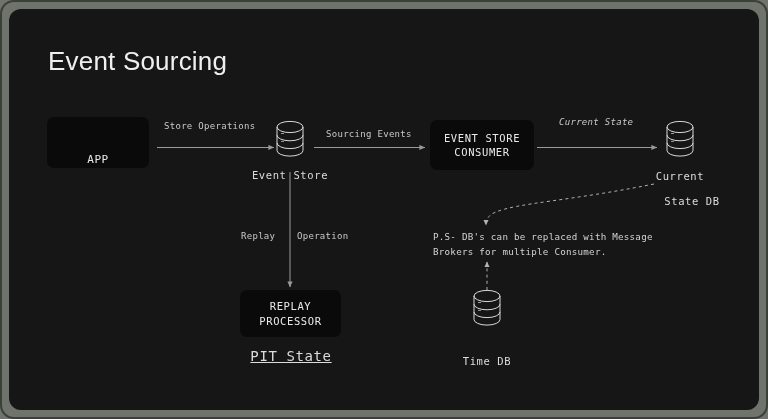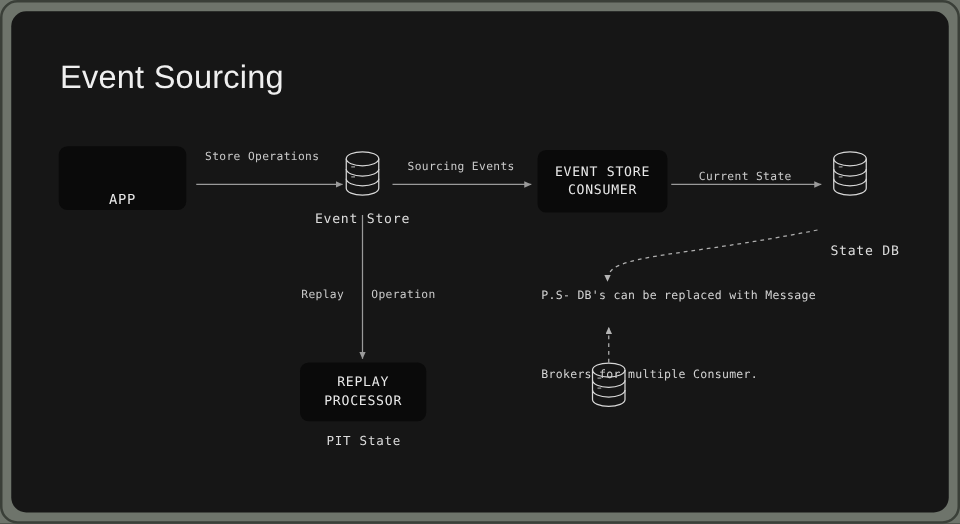--- a/index.html
+++ b/index.html
@@ -162,43 +162,45 @@
       <div class="db-icon" style="left:656px; top:111px; width:30px; height:38px;">
         <svg width="30" height="38" viewBox="0 0 30 38">
           <ellipse cx="15" cy="7" rx="13" ry="5.6" fill="none" stroke="#d8d8d8" stroke-width="1"></ellipse>
           <path d="M2,7 L2,30.5 A13,5.6 0 0 0 28,30.5 L28,7" fill="none" stroke="#d8d8d8" stroke-width="1"></path>
           <path d="M2,15.2 A13,5.6 0 0 0 28,15.2" fill="none" stroke="#d8d8d8" stroke-width="1"></path>
           <path d="M2,23 A13,5.6 0 0 0 28,23" fill="none" stroke="#d8d8d8" stroke-width="1"></path>
           <line x1="6" y1="13.5" x2="9" y2="13.5" stroke="#9b9b9b" stroke-width="1"></line>
           <line x1="6" y1="21.4" x2="9" y2="21.4" stroke="#9b9b9b" stroke-width="1"></line>
         </svg>
       </div>
+      <div class="node-label" style="left:616px; top:160px; width:110px;">Current</div>
       <div class="node-label" style="left:628px; top:175px; width:110px;margin-top:10px;">State DB</div>
 
       <div class="node-box" style="left:231px; top:281px; width:101px; height:47px; font-size:10.5px; flex-direction:column;">
         <span>REPLAY</span>
         <span>PROCESSOR</span>
       </div>
-      <div class="node-label" style="left:226px; top:338px; width:112px; font-size:10px;">PIT State</div>
+      <div class="node-label" style="left:226px; top:338px; width:112px; font-size:14px;text-decoration:underline;">PIT State</div>
 
       <div class="db-icon" style="left:463px; top:280px; width:30px; height:38px;">
         <svg width="30" height="38" viewBox="0 0 30 38">
           <ellipse cx="15" cy="7" rx="13" ry="5.6" fill="none" stroke="#d8d8d8" stroke-width="1"></ellipse>
           <path d="M2,7 L2,30.5 A13,5.6 0 0 0 28,30.5 L28,7" fill="none" stroke="#d8d8d8" stroke-width="1"></path>
           <path d="M2,15.2 A13,5.6 0 0 0 28,15.2" fill="none" stroke="#d8d8d8" stroke-width="1"></path>
           <path d="M2,23 A13,5.6 0 0 0 28,23" fill="none" stroke="#d8d8d8" stroke-width="1"></path>
           <line x1="6" y1="13.5" x2="9" y2="13.5" stroke="#9b9b9b" stroke-width="1"></line>
           <line x1="6" y1="21.4" x2="9" y2="21.4" stroke="#9b9b9b" stroke-width="1"></line>
         </svg>
       </div>
+      <div class="node-label" style="left:423px; top:345px; width:110px;">Time DB</div>
 
       <div class="edge-label" style="left:155px; top:112px;">Store Operations</div>
       <div class="edge-label" style="left:317px; top:120px;">Sourcing Events</div>
-      <div class="edge-label" style="left:550px; top:128px;">Current State</div>
+      <div class="edge-label" style="left:550px; top:108px;font-style:italic;">Current State</div>
       <div class="edge-label" style="left:232px; top:222px;">Replay</div>
       <div class="edge-label" style="left:288px; top:222px;">Operation</div>
 
       <div class="note-text" style="left:424px; top:221px;">P.S- DB's can be replaced with Message</div>
-      <div class="note-text" style="left:424px; top:236px;margin-top:48px;">Brokers for multiple Consumer.</div>
+      <div class="note-text" style="left:424px; top:236px;">Brokers for multiple Consumer.</div>
 
     </div>
   </div>
 </div>
 
 </body></html>

